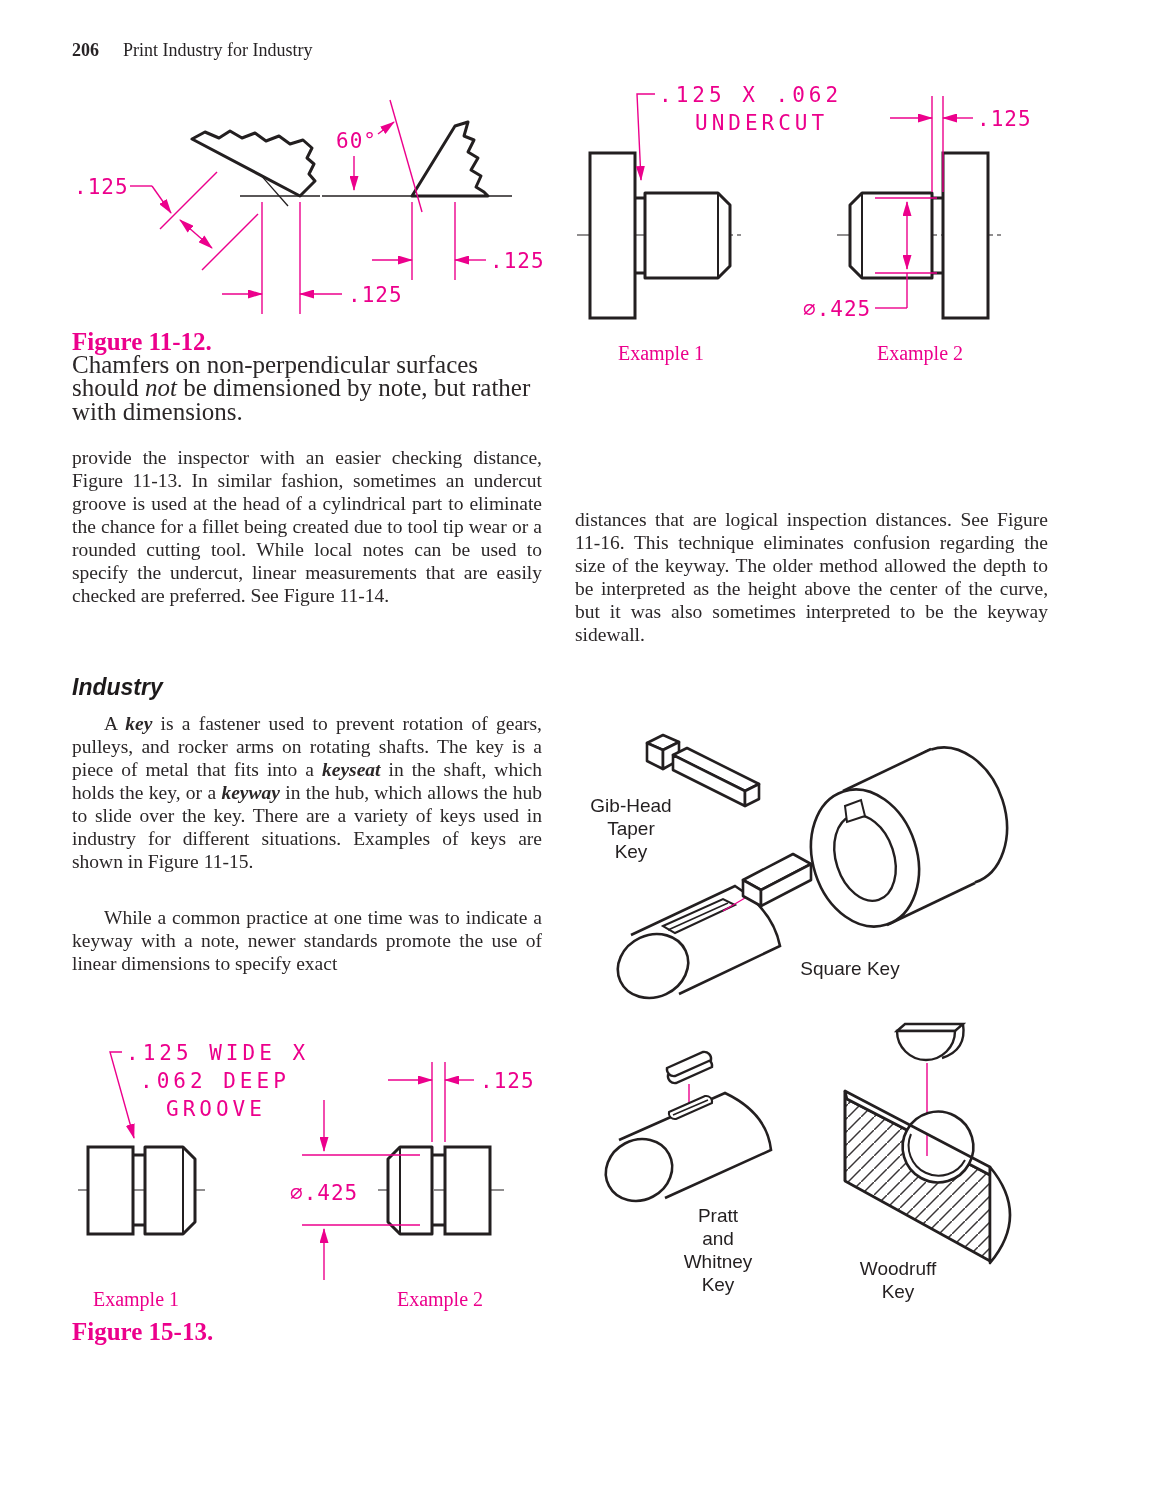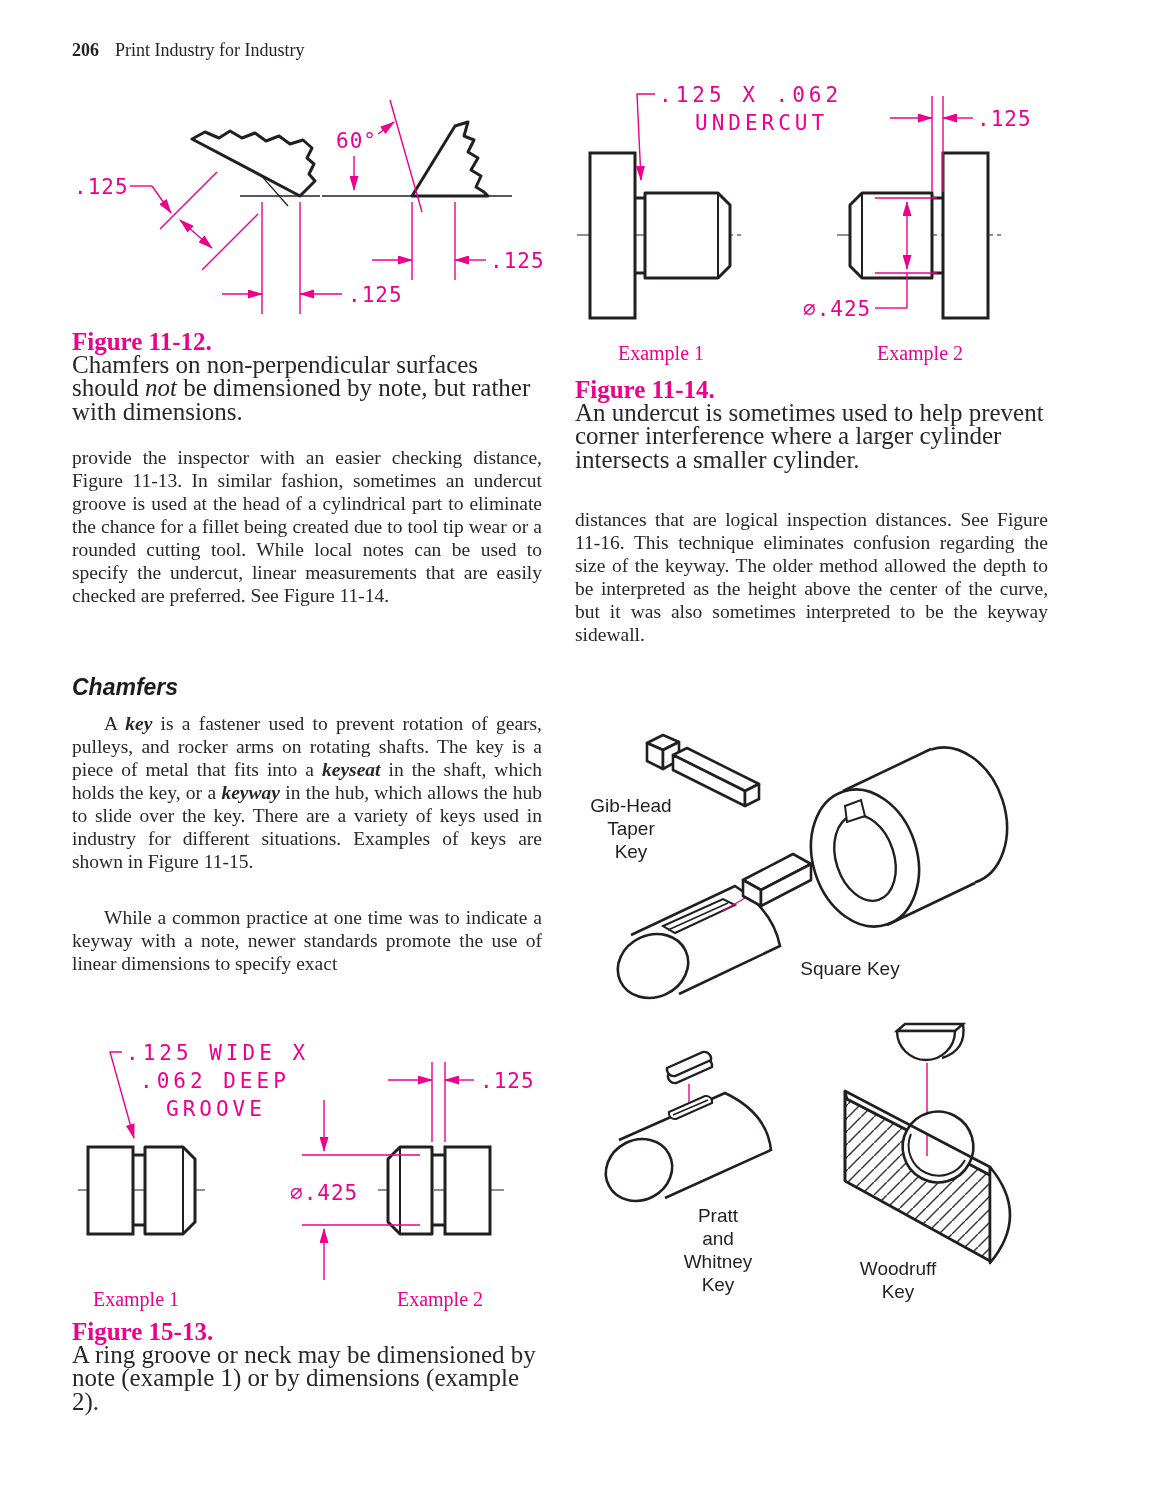--- a/index.html
+++ b/index.html
@@ -1,20 +1,20 @@
 <!DOCTYPE html>
 <html><head>
 <meta charset="utf-8">
 <style>
   html,body{margin:0;padding:0;background:#ffffff;}
   .page{position:relative;width:1156px;height:1497px;background:#ffffff;overflow:hidden;
         font-family:"Liberation Serif",serif;color:#272325;}
   .abs{position:absolute;}
   .header{left:72px;top:40px;font-size:18px;color:#272325;}
-  .header .pagenum{font-weight:bold;margin-right:16px;text-align:center;}
+  .header .pagenum{font-weight:bold;margin-right:24px;text-align:center;}
   .bodytext{font-size:19.5px;line-height:23px;text-align:justify;color:#2b2728;margin:0;}
   .indent{text-indent:32px;}
   .keyways{font-family:"Liberation Sans",sans-serif;font-weight:bold;font-style:italic;
            font-size:23px;color:#1d1a1b;margin:0;}
   .caption{font-size:25px;line-height:23.2px;color:#2b2728;}
   .cap-title{font-weight:bold;color:#EC008C;}
   .term{font-weight:bold;font-style:italic;}
   svg text{user-select:none;}
   .dim{font-family:"DejaVu Sans Mono",monospace;font-size:21px;letter-spacing:1px;fill:#EC008C;}
   .notetxt{font-family:"DejaVu Sans Mono",monospace;font-size:21px;letter-spacing:4px;fill:#EC008C;}
@@ -80,21 +80,21 @@
     </g>
   </svg>
 
   <div class="abs caption" style="left:72px;top:330px;width:470px;">
     <div class="cap-title">Figure 11-12.</div>
     <div class="cap-text"><span>Chamfers on non-perpendicular surfaces should </span><em>not</em><span> be dimensioned by note, but rather with dimensions.</span></div>
   </div>
 
   <div class="abs bodytext" style="left:72px;top:446px;width:470px;">provide the inspector with an easier checking distance, Figure 11-13. In similar fashion, sometimes an undercut groove is used at the head of a cylindrical part to eliminate the chance for a fillet being created due to tool tip wear or a rounded cutting tool. While local notes can be used to specify the undercut, linear measurements that are easily checked are preferred. See Figure 11-14.</div>
 
-  <h2 class="abs keyways" style="left:72px;top:674px;">Chamfers</h2>
+  <h2 class="abs keyways" style="left:72px;top:674px;">Industry</h2>
 
   <div class="abs bodytext indent" style="left:72px;top:712px;width:470px;"><span>A </span><span class="term">key</span><span> is a fastener used to prevent rotation of gears, pulleys, and rocker arms on rotating shafts. The key is a piece of metal that fits into a </span><span class="term">keyseat</span><span> in the shaft, which holds the key, or a </span><span class="term">keyway</span><span> in the hub, which allows the hub to slide over the key. There are a variety of keys used in industry for different situations. Examples of keys are shown in Figure 11-15.</span></div>
 
   <div class="abs bodytext indent" style="left:72px;top:906px;width:470px;">While a common practice at one time was to indicate a keyway with a note, newer standards promote the use of linear dimensions to specify exact</div>
 
   <svg class="abs" style="left:72px;top:1022px;" width="470" height="296" viewBox="0 0 470 296">
 
     <g>
       <line class="blk" x1="6" y1="168" x2="133" y2="168" stroke-width="1.2" stroke-dasharray="16 4 4 4"></line>
       <rect class="blkf" x="16" y="125" width="45" height="87" stroke-width="3"></rect>
@@ -130,21 +130,20 @@
       <line class="mag" x1="252" y1="78" x2="252" y2="129" stroke-width="1.4" marker-end="url(#arrM)"></line>
       <line class="mag" x1="252" y1="258" x2="252" y2="207" stroke-width="1.4" marker-end="url(#arrM)"></line>
       <text class="dim" x="218" y="178">⌀.425</text>
     </g>
     <text class="exlabel" x="64" y="284" text-anchor="middle">Example 1</text>
     <text class="exlabel" x="368" y="284" text-anchor="middle">Example 2</text>
   </svg>
 
   <div class="abs caption" style="left:72px;top:1320px;width:470px;">
     <div class="cap-title">Figure 15-13.</div>
-    <div class="cap-text">A ring groove or neck may be dimensioned by note (example 1) or by dimensions (example 2).</div>
   </div>
 
   <svg class="abs" style="left:575px;top:80px;" width="473" height="292" viewBox="0 0 473 292">
 
     <g>
       <line class="blk" x1="2" y1="155" x2="168" y2="155" stroke-width="1.2" stroke-dasharray="16 4 4 4"></line>
       <rect class="blkf" x="15" y="73" width="45" height="165" stroke-width="3"></rect>
       <line class="blk" x1="60" y1="118" x2="70" y2="118" stroke-width="3"></line>
       <line class="blk" x1="60" y1="193" x2="70" y2="193" stroke-width="3"></line>
       <path class="blkf" stroke-width="3" stroke-linejoin="round" d="M 70,113 L 143,113 L 155,125 L 155,186 L 143,198 L 70,198 Z"></path>
@@ -175,24 +174,20 @@
       <line class="mag" x1="300" y1="193" x2="362" y2="193" stroke-width="1.4"></line>
       <line class="mag" x1="332" y1="122" x2="332" y2="189" stroke-width="1.4" marker-start="url(#arrM)" marker-end="url(#arrM)"></line>
       <line class="mag" x1="332" y1="193" x2="332" y2="228" stroke-width="1.4"></line>
       <line class="mag" x1="300" y1="228" x2="332" y2="228" stroke-width="1.4"></line>
       <text class="dim" x="228" y="236">⌀.425</text>
     </g>
     <text class="exlabel" x="86" y="280" text-anchor="middle">Example 1</text>
     <text class="exlabel" x="345" y="280" text-anchor="middle">Example 2</text>
   </svg>
 
-  <div class="abs caption" style="left:575px;top:378px;width:473px;">
-    <div class="cap-title">Figure 11-14.</div>
-    <div class="cap-text">An undercut is sometimes used to help prevent corner interference where a larger cylinder intersects a smaller cylinder.</div>
-  </div>
 
   <div class="abs bodytext" style="left:575px;top:508px;width:473px;">distances that are logical inspection distances. See Figure 11-16. This technique eliminates confusion regarding the size of the keyway. The older method allowed the depth to be interpreted as the height above the center of the curve, but it was also sometimes interpreted to be the keyway sidewall.</div>
 
   <svg class="abs" style="left:575px;top:688px;" width="473" height="625" viewBox="0 0 473 625">
 
     <g stroke-linejoin="round">
       <path class="blkf" stroke-width="2.6" d="M 72,55 L 88,47 L 104,54 L 88,62 Z"></path>
       <path class="blkf" stroke-width="2.6" d="M 72,55 L 72,73 L 88,81 L 88,62 Z"></path>
       <path class="blkf" stroke-width="2.6" d="M 88,62 L 104,54 L 104,72 L 88,81 Z"></path>
       <path class="blkf" stroke-width="2.6" d="M 98,67 L 170,103 L 184,96 L 112,60 Z"></path>

